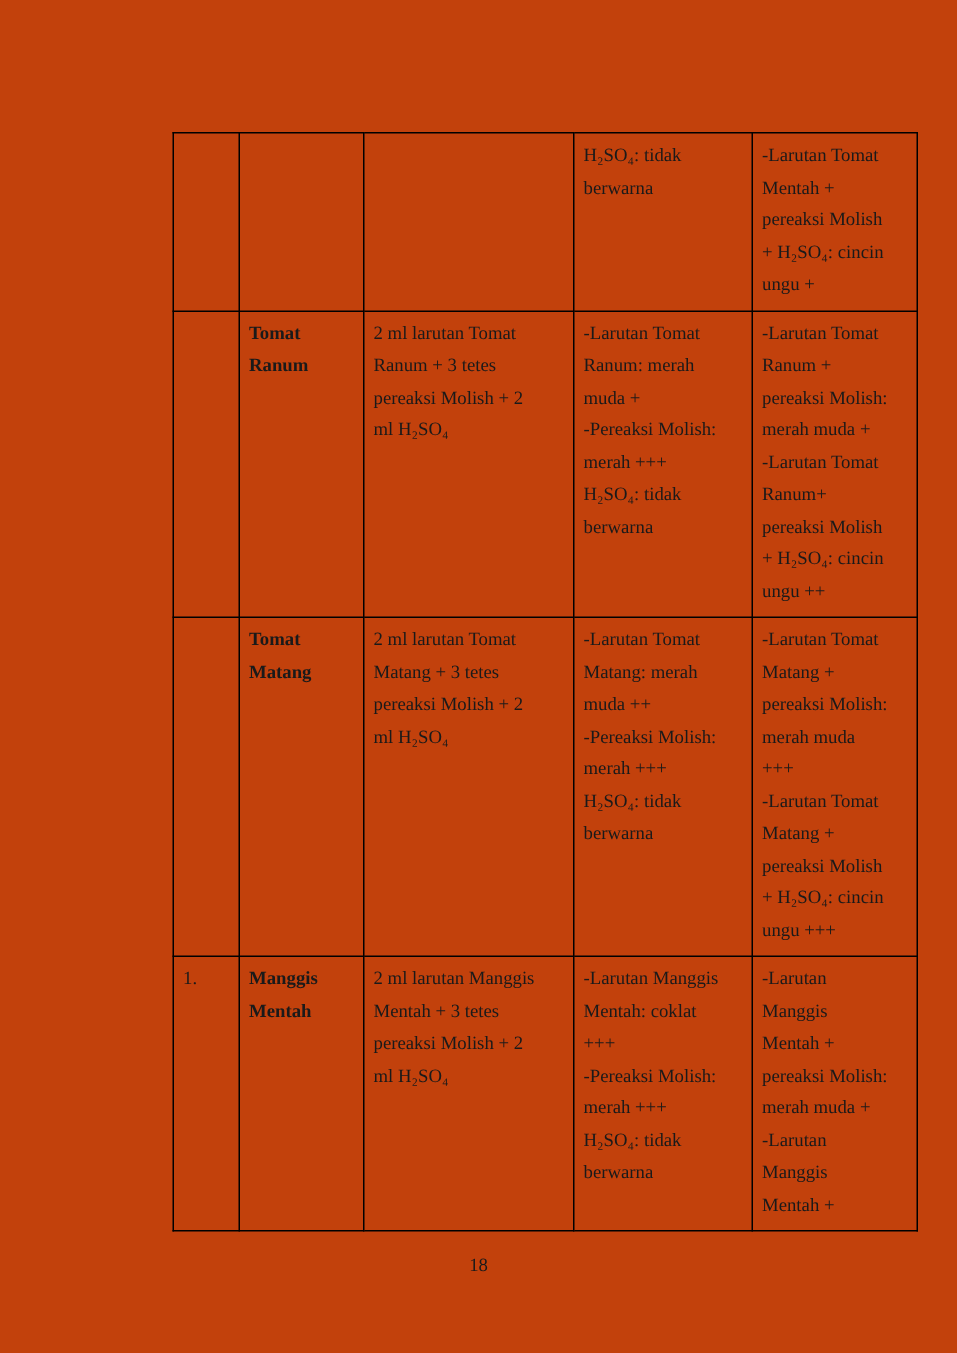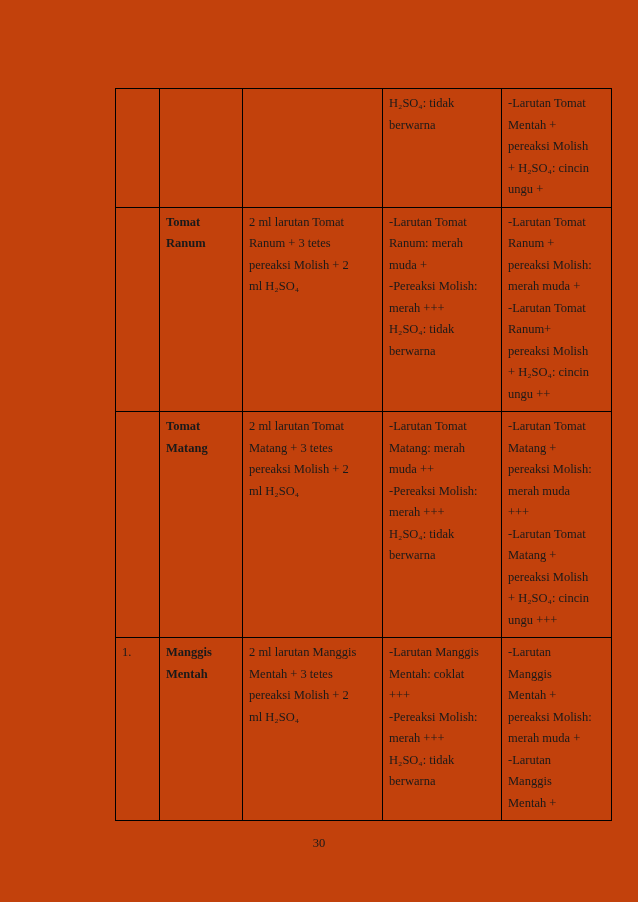--- a/index.html
+++ b/index.html
@@ -149,15 +149,15 @@
 Mentah +
 pereaksi Molish:
 merah muda +
 -Larutan
 Manggis
 Mentah +</td>
       </tr>
     </tbody>
   </table>
 
-  <div class="page-number">30</div>
+  <div class="page-number">18</div>
 
 </div>
 
 </body></html>

